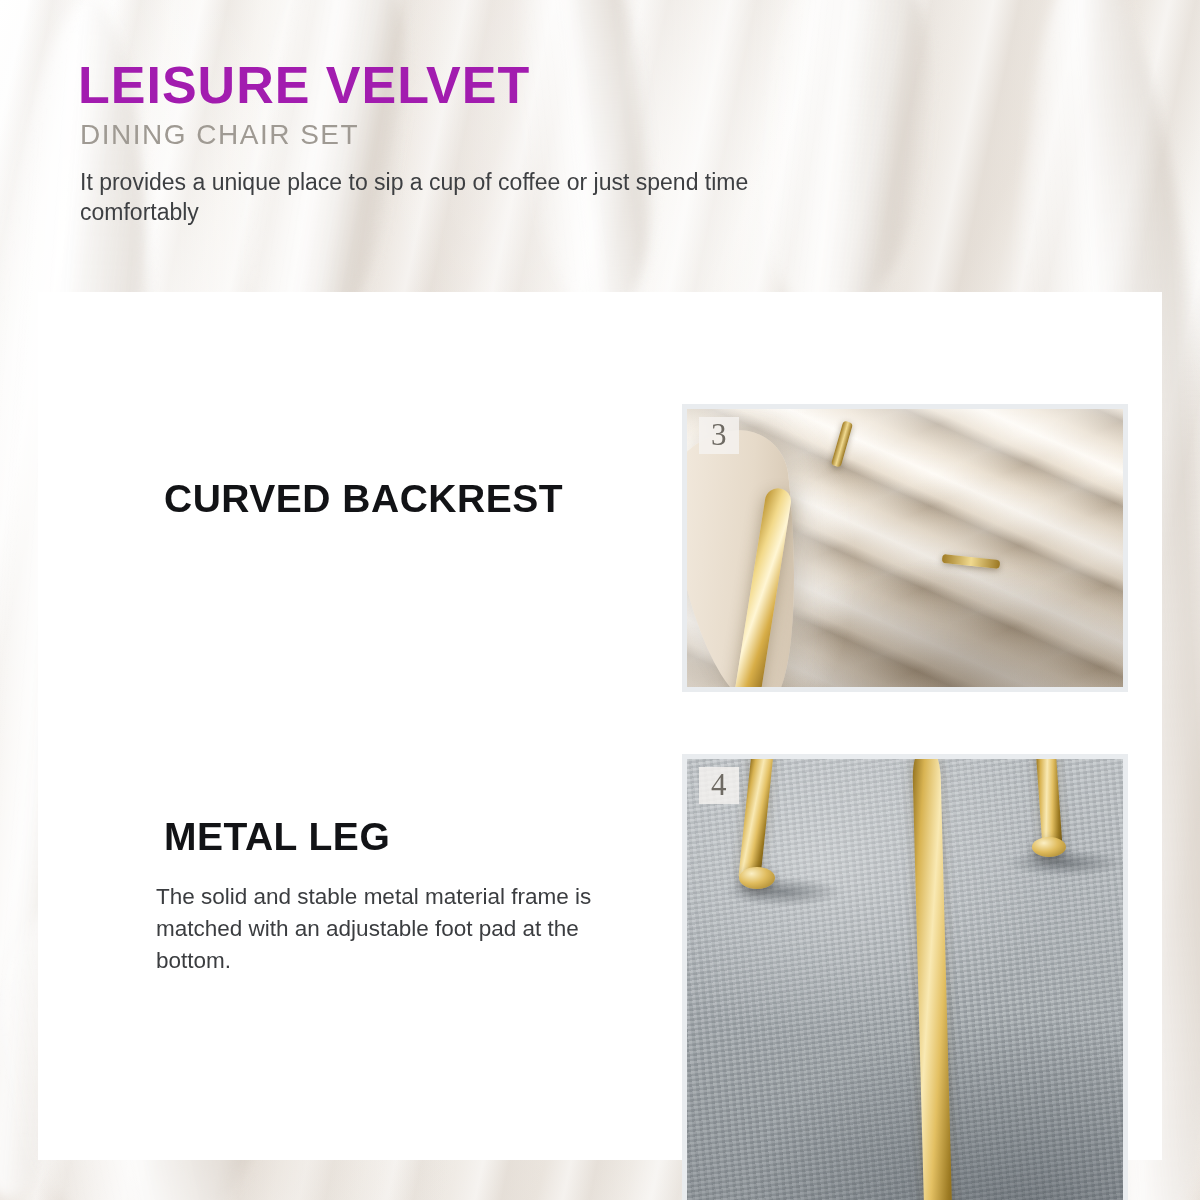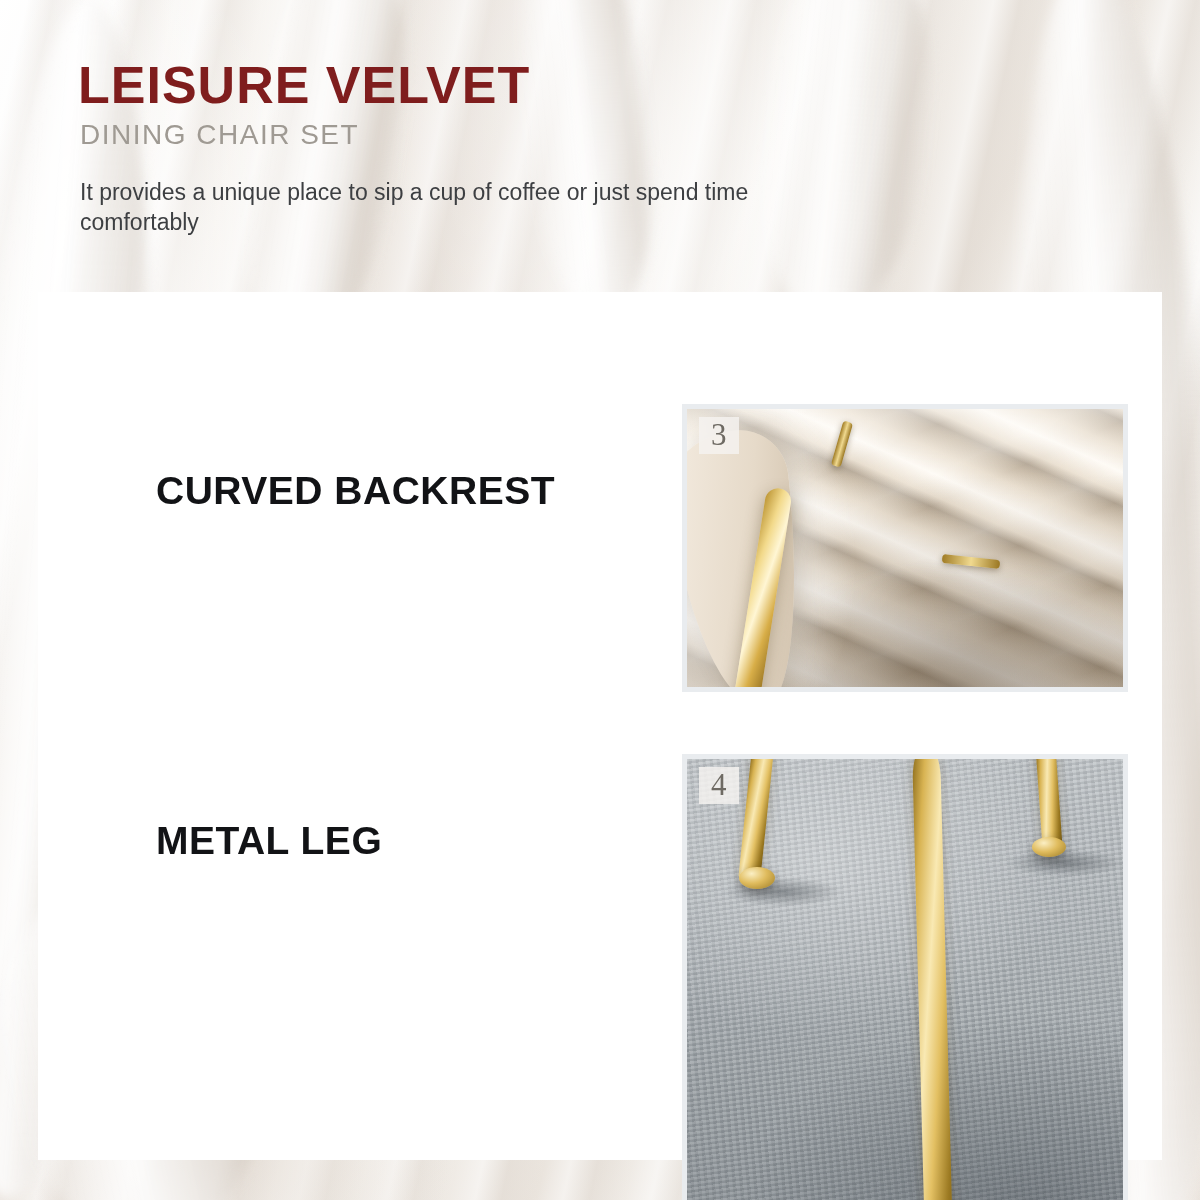--- a/index.html
+++ b/index.html
@@ -62,61 +62,61 @@
   .header {
     position: absolute;
     left: 78px;
     top: 58px;
     width: 760px;
   }
   .title {
     font-size: 52px;
     font-weight: 700;
     letter-spacing: 1px;
-    color: #7f1d1d;
+    color: #a21caf;
     line-height: 1.05;
     margin: 0;
     text-transform: uppercase;
   }
   .subtitle {
     font-size: 28px;
     font-weight: 400;
     letter-spacing: 1.5px;
     color: #9f9a93;
     margin: 6px 0 0 2px;
     text-transform: uppercase;
   }
   .tagline {
     font-size: 23px;
     color: #3d3f42;
     line-height: 1.32;
-    margin: 26px 0 0 2px;
+    margin: 16px 0 0 2px;
     max-width: 680px;
   }
 
   
   .panel {
     position: absolute;
     left: 38px;
     top: 292px;
     width: 1124px;
     height: 868px;
     background: #ffffff;
   }
 
   
   .feature {
     position: absolute;
     width: 470px;
   }
   .feature-1 { left: 118px; top: 178px; }
-  .feature-2 { left: 118px; top: 528px; }
+  .feature-2 { left: 118px; top: 516px; }
 
   .feature h2 {
-    margin: 0;
+    margin: 8px;
     font-size: 39px;
     font-weight: 700;
     letter-spacing: .5px;
     color: #121316;
     text-transform: uppercase;
     line-height: 1.1;
   }
   .feature p {
     margin: 22px 0 0 0;
     font-size: 22.5px;
@@ -292,20 +292,21 @@
   </div>
 
   <div class="panel">
 
     <div class="feature feature-1">
       <h2>CURVED BACKREST</h2>
     </div>
 
     <div class="feature feature-2">
       <h2>METAL LEG</h2>
+      <p>The solid and stable metal material frame is matched with an adjustable foot pad at the bottom.</p>
     </div>
 
     <div class="photo photo-1">
       <div class="photo-inner">
         <div class="velvet">
           <div class="weave"></div>
           <div class="weave-shade"></div>
         </div>
         <div class="velvet-edge"></div>
         <div class="gold-bar"></div>

